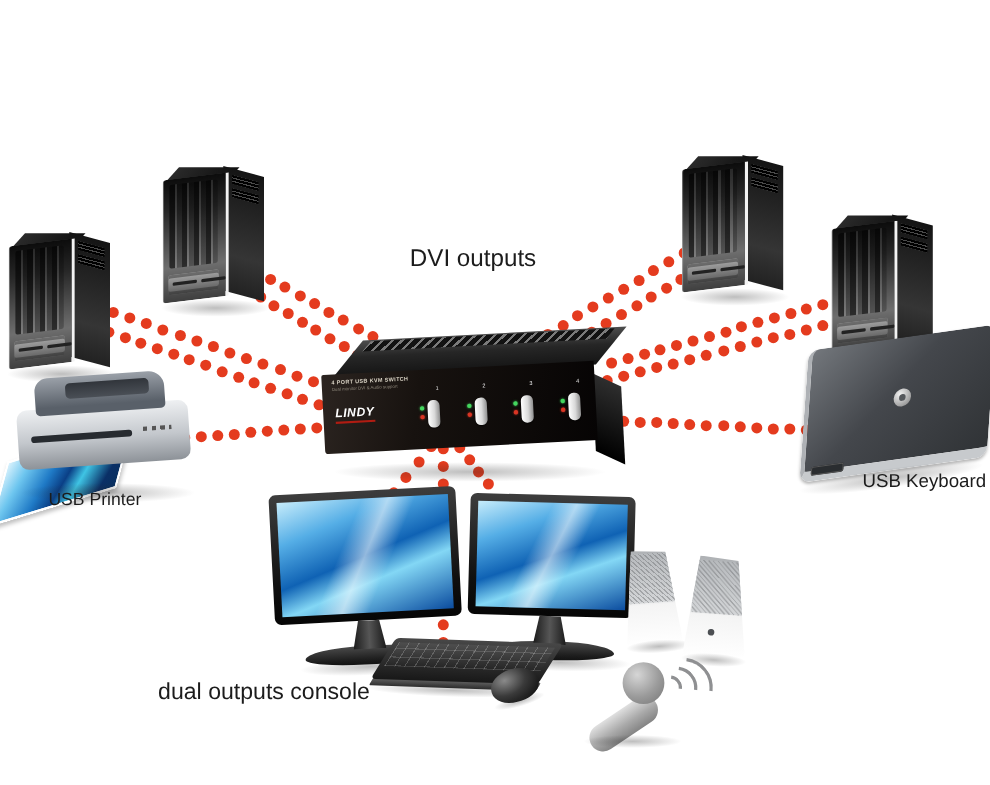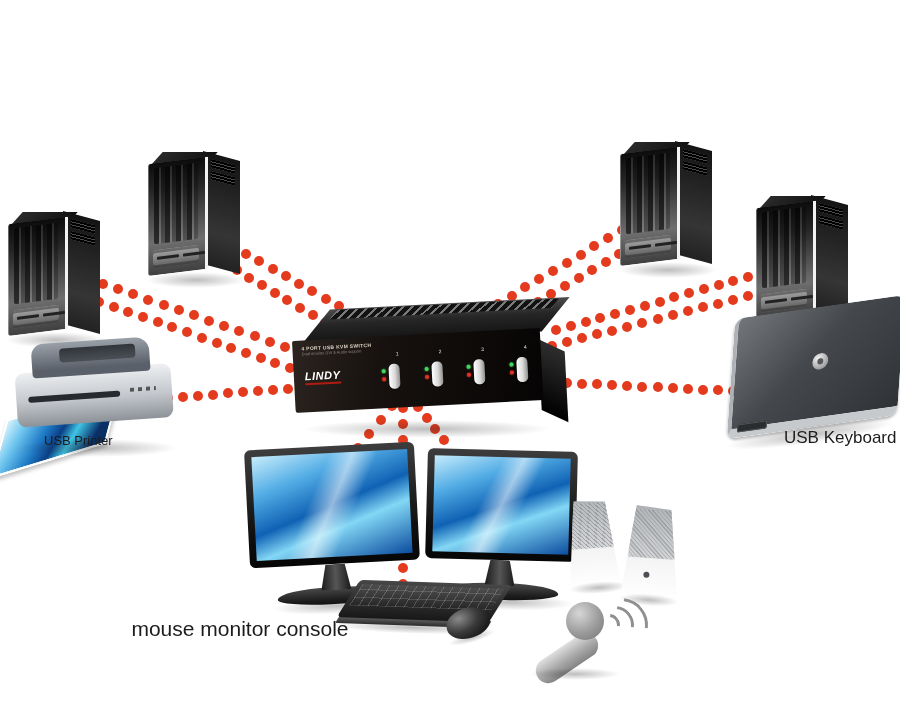--- a/index.html
+++ b/index.html
@@ -2,21 +2,21 @@
 <html><head>
 <meta charset="utf-8">
 <style>
   html,body{margin:0;padding:0;background:#fff;}
   #canvas{position:relative;width:900px;height:714px;background:#fff;overflow:hidden;
           font-family:"Liberation Sans","DejaVu Sans",sans-serif;}
 
   
   .label{position:absolute;color:#1c1c1c;z-index:30;}
   .lbl-pc{left:325px;top:193px;width:210px;text-align:center;font-size:22px;line-height:28px;}
-  .lbl-printer{left:44px;top:433px;font-size:13px;}
+  .lbl-printer{left:44px;top:446px;font-size:16px;}
   .lbl-scanner{left:784px;top:428px;font-size:17px;}
   .lbl-console{left:100px;top:587px;width:280px;text-align:center;font-size:21px;line-height:28px;}
 
   
   #connections{position:absolute;inset:0;z-index:4;}
   .dot{position:absolute;border-radius:50%;transform:translate(-50%,-50%);}
 
   
   .dev{position:absolute;z-index:10;}
   .dshadow{position:absolute;background:radial-gradient(ellipse at center,rgba(40,40,40,.30) 0%,rgba(40,40,40,0) 70%);border-radius:50%;z-index:1;}
@@ -484,21 +484,22 @@
     <div class="dshadow"></div>
     <div class="mic-handle"></div>
     <div class="mic-head"></div>
     <div class="mic-wave w1"></div>
     <div class="mic-wave w2"></div>
     <div class="mic-wave w3"></div>
   </div>
 
   <div class="label lbl-pc">
     <br>
+    <span>DVI outputs</span>
   </div>
   <div class="label lbl-printer">USB Printer</div>
   <div class="label lbl-scanner">USB Keyboard</div>
   <div class="label lbl-console">
     <br>
-    <span>mouse monitor console</span>
+    <span>dual outputs console</span>
   </div>
 
 </div>
 
 </body></html>

